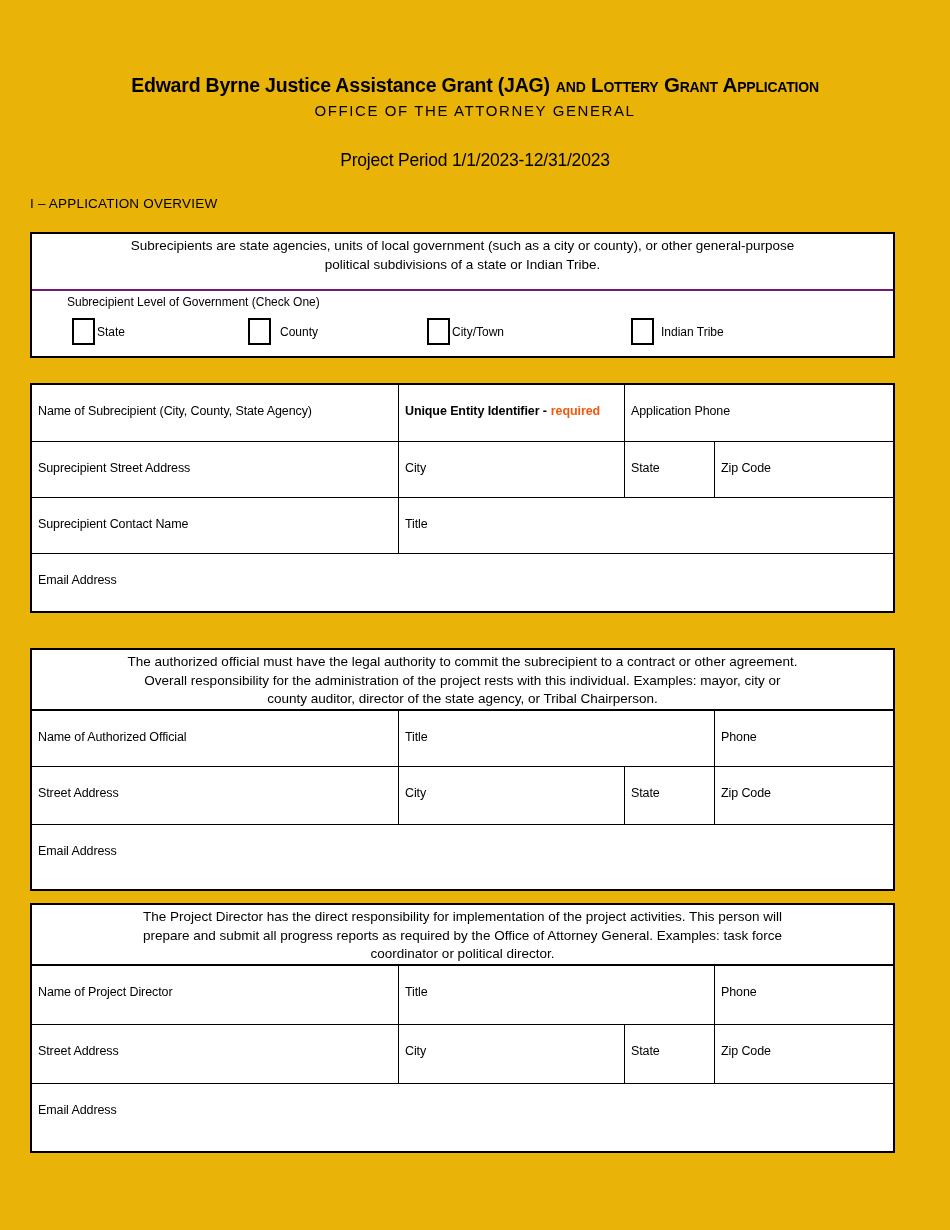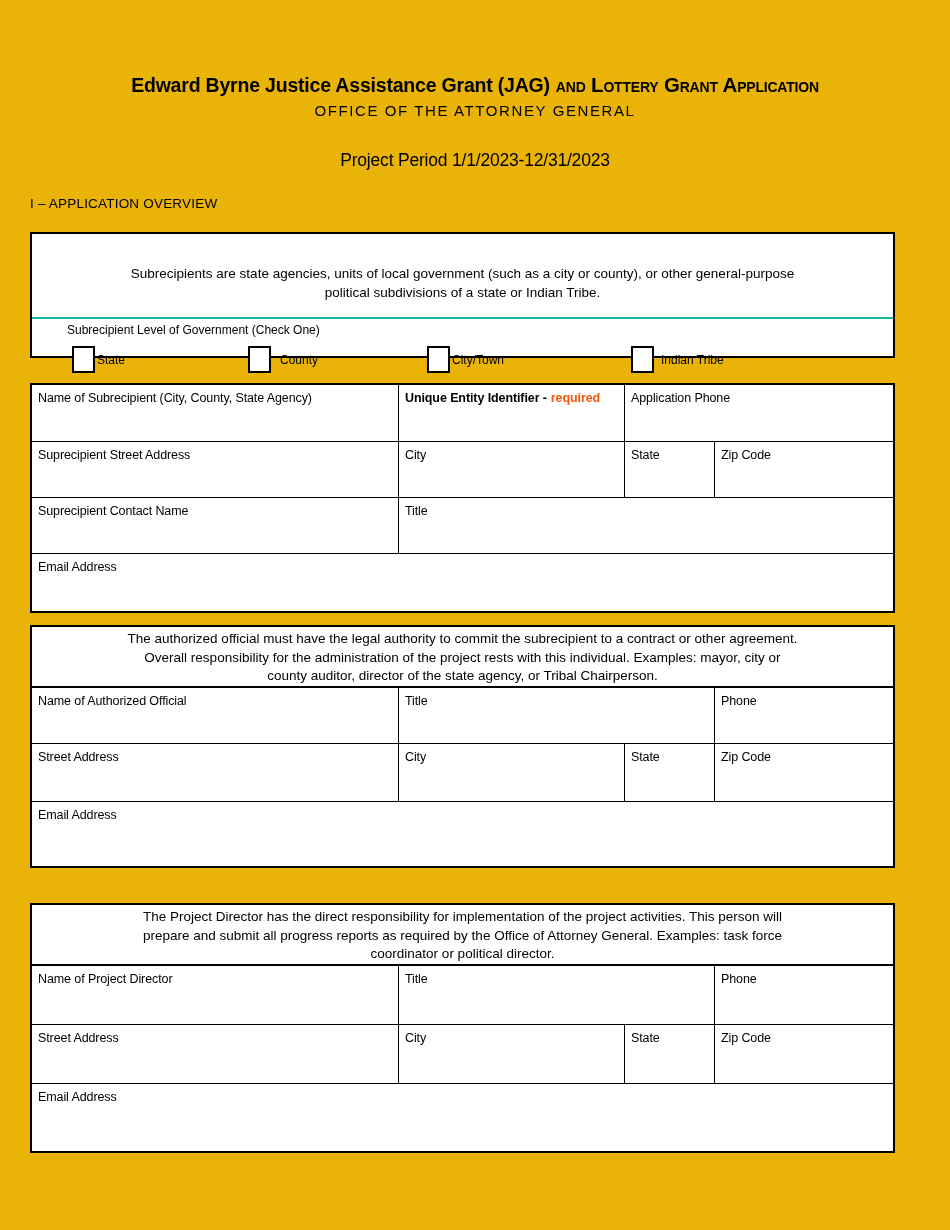--- a/index.html
+++ b/index.html
@@ -25,38 +25,38 @@
     position:absolute; top:196px; left:30px;
     font-size:13.5px; letter-spacing:0.2px;
   }
   .bx { position:absolute; left:30px; width:865px; border:2px solid #000; box-sizing:border-box; background:#fff; }
   
   .overview-box { top:232px; height:126px; }
   .box-desc {
     text-align:center; font-size:13.5px; line-height:18.5px;
     box-sizing:border-box; padding-top:3px;
   }
-  .overview-desc { height:57px; border-bottom:2px solid #14b8a6;margin-top:28px; }
+  .overview-desc { height:57px; border-bottom:2px solid #701a75; }
   .level-label { margin:4px 0 0 35px; font-size:12px; }
   .cb-row { position:relative; height:32px; margin-top:9px; }
   .cb-item { position:absolute; top:0; display:flex; align-items:center; }
   .cb { display:inline-block; width:19px; height:23px; border:2px solid #000; background:#fff; }
   .cb-label { font-size:12px; }
   
   .trow { display:flex; border-bottom:1px solid #000; box-sizing:border-box; }
   .trow:last-child { border-bottom:none; }
-  .tcell { border-right:1px solid #000; box-sizing:border-box; padding:3px 6px; overflow:hidden; }
+  .tcell { border-right:1px solid #000; box-sizing:border-box; padding:16px 6px; overflow:hidden; }
   .tcell:last-child { border-right:none; }
   .grow { flex:1 1 auto; }
   .lbl { font-size:12.5px; letter-spacing:-0.1px; }
   .bold { font-weight:bold;margin-top:12px; }
   .required { color:#F1580C; margin-left:4px; }
   .tbl-desc { border-bottom:2px solid #000; box-sizing:border-box; }
   .t2 { top:383px; height:230px; }
-  .t3 { top:625px; height:243px; }
+  .t3 { top:648px; height:243px; }
   .t4 { top:903px; height:250px; }
   .desc3 { height:61px; }
   .desc4 { height:61px; }
   .w-name { width:367px; }
   .w-mid  { width:226px; }
   .w-title3 { width:316px; }
   .w-state { width:90px; }
 </style>
 </head>
 <body>

